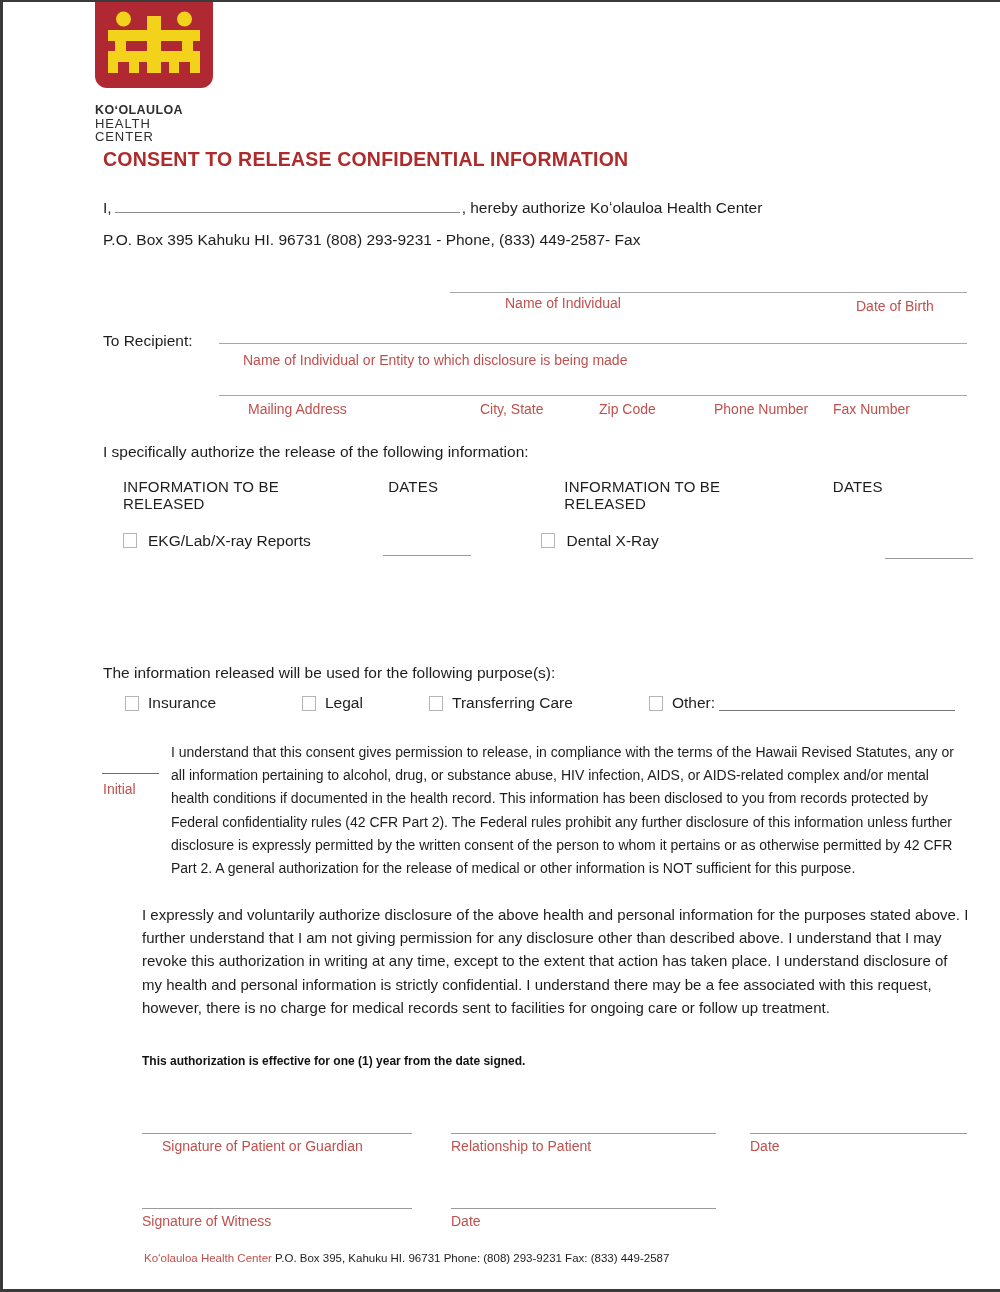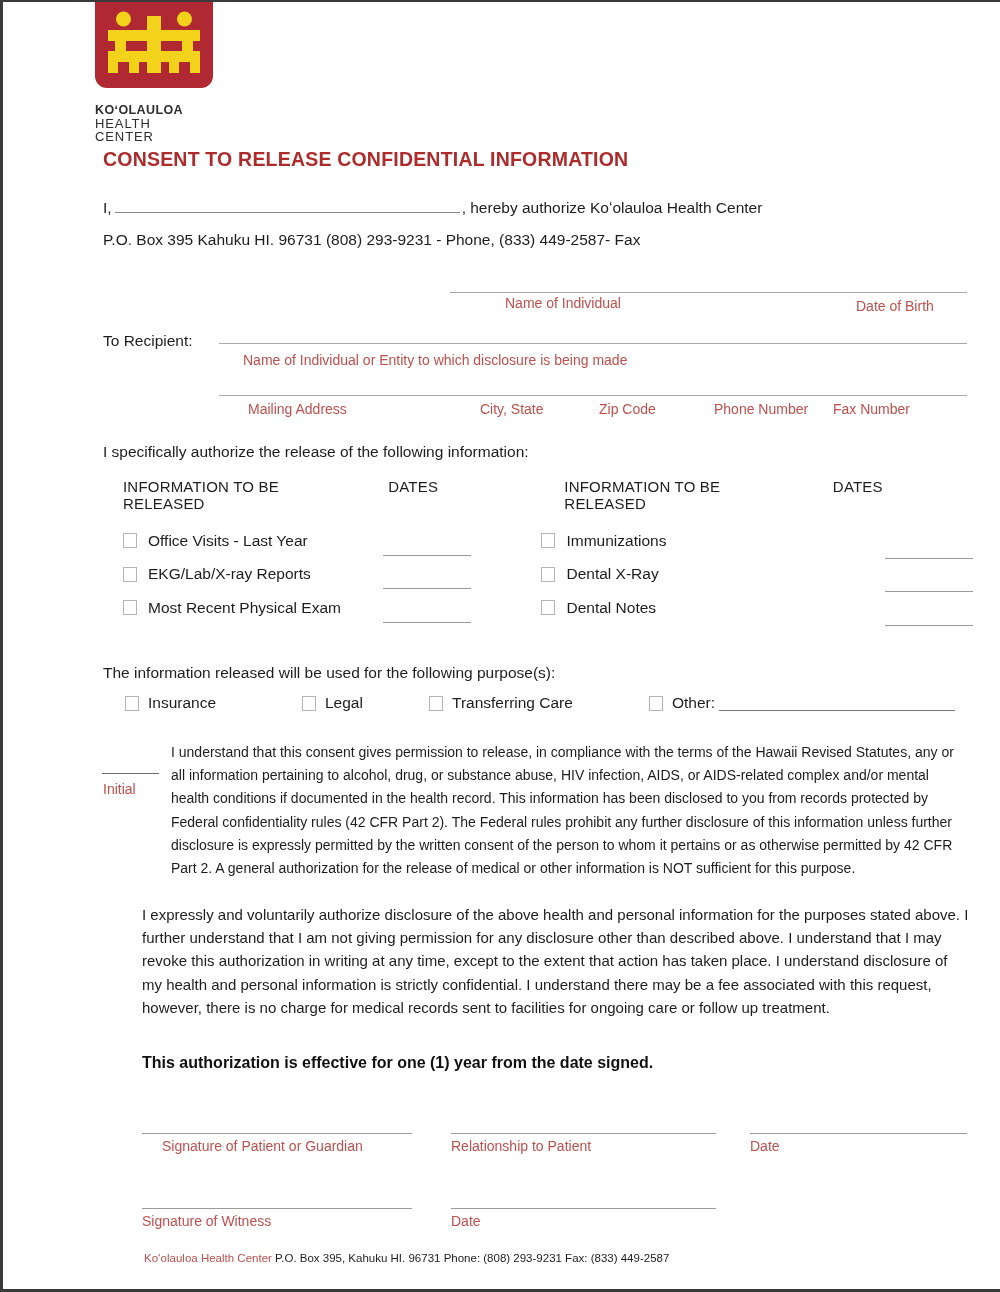--- a/index.html
+++ b/index.html
@@ -273,21 +273,21 @@
     top: 901px;
     width: 827px;
     font-size: 15px;
     line-height: 23.2px;
     color: #1d1d1d;
   }
   .effective {
     position: absolute;
     left: 139px;
     top: 1052px;
-    font-size: 16px;
+    font-size: 12px;
     font-weight: bold;
     color: #111;
   }
 
   
   .sig-line { position: absolute; border-bottom: 1px solid #9b9b9b; height: 0; }
   .sig-cap  { position: absolute; }
 
   .sl1 { left: 139px; top: 1131px; width: 270px; }
   .sc1 { left: 139px; top: 1136px; margin-left: 20px; }
@@ -382,70 +382,38 @@
   <div class="tbl">
     <div class="col-head">
       <div class="ch-info">INFORMATION TO BE RELEASED</div>
       <div class="ch-dates">DATES</div>
       <div class="ch-info2">INFORMATION TO BE RELEASED</div>
       <div class="ch-dates">DATES</div>
     </div>
 
     <div style="height:12px"></div>
 
-    <div class="cbrow">
-      <div class="cbcell">
-        <span class="cbox"></span>
-        <span class="cblabel">Office Visits - Last Year</span>
-      </div>
-      <div class="datecell">
-            <span class="dateline"></span>
-          </div>
-      <div class="cbcell right">
-        <span class="cbox"></span>
-        <span class="cblabel">Immunizations</span>
-      </div>
-      <div class="datecell r">
-            <span class="dateline"></span>
-          </div>
-    </div>
 
     <div class="cbrow">
       <div class="cbcell">
         <span class="cbox"></span>
         <span class="cblabel">EKG/Lab/X-ray Reports</span>
       </div>
       <div class="datecell">
             <span class="dateline"></span>
           </div>
       <div class="cbcell right">
         <span class="cbox"></span>
         <span class="cblabel">Dental X-Ray</span>
       </div>
       <div class="datecell r">
             <span class="dateline"></span>
           </div>
     </div>
 
-    <div class="cbrow">
-      <div class="cbcell">
-        <span class="cbox"></span>
-        <span class="cblabel">Most Recent Physical Exam</span>
-      </div>
-      <div class="datecell">
-            <span class="dateline"></span>
-          </div>
-      <div class="cbcell right">
-        <span class="cbox"></span>
-        <span class="cblabel">Dental Notes</span>
-      </div>
-      <div class="datecell r">
-            <span class="dateline"></span>
-          </div>
-    </div>
 
   </div>
 
   <div class="lbl-purpose body-text">The information released will be used for the following purpose(s):</div>
   <div class="purpose-row">
     <div class="p-ins">
       <span class="cbox"></span>
       <span class="cblabel">Insurance</span>
     </div>
     <div class="p-leg">

